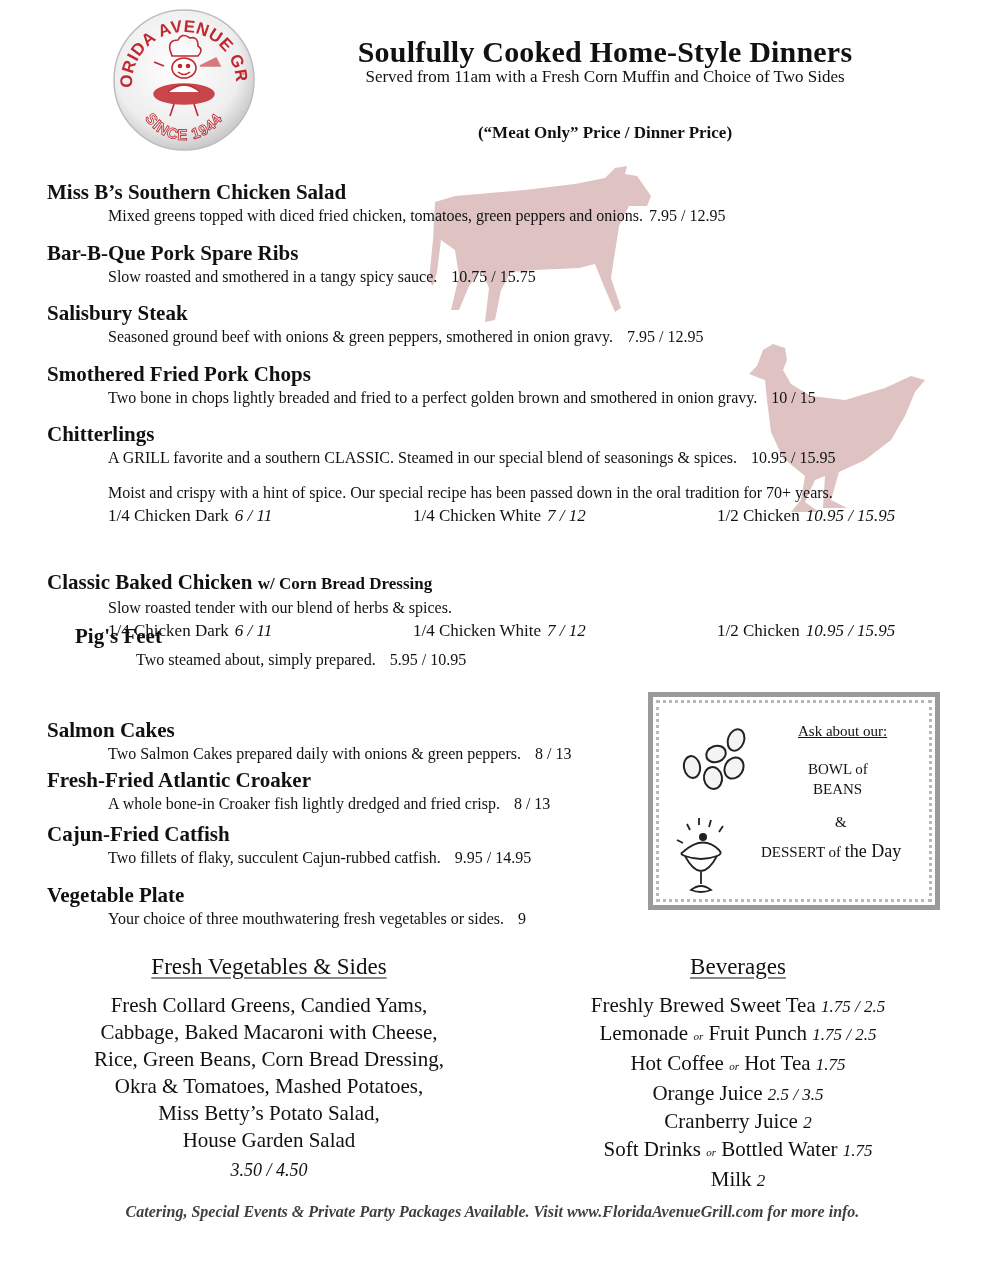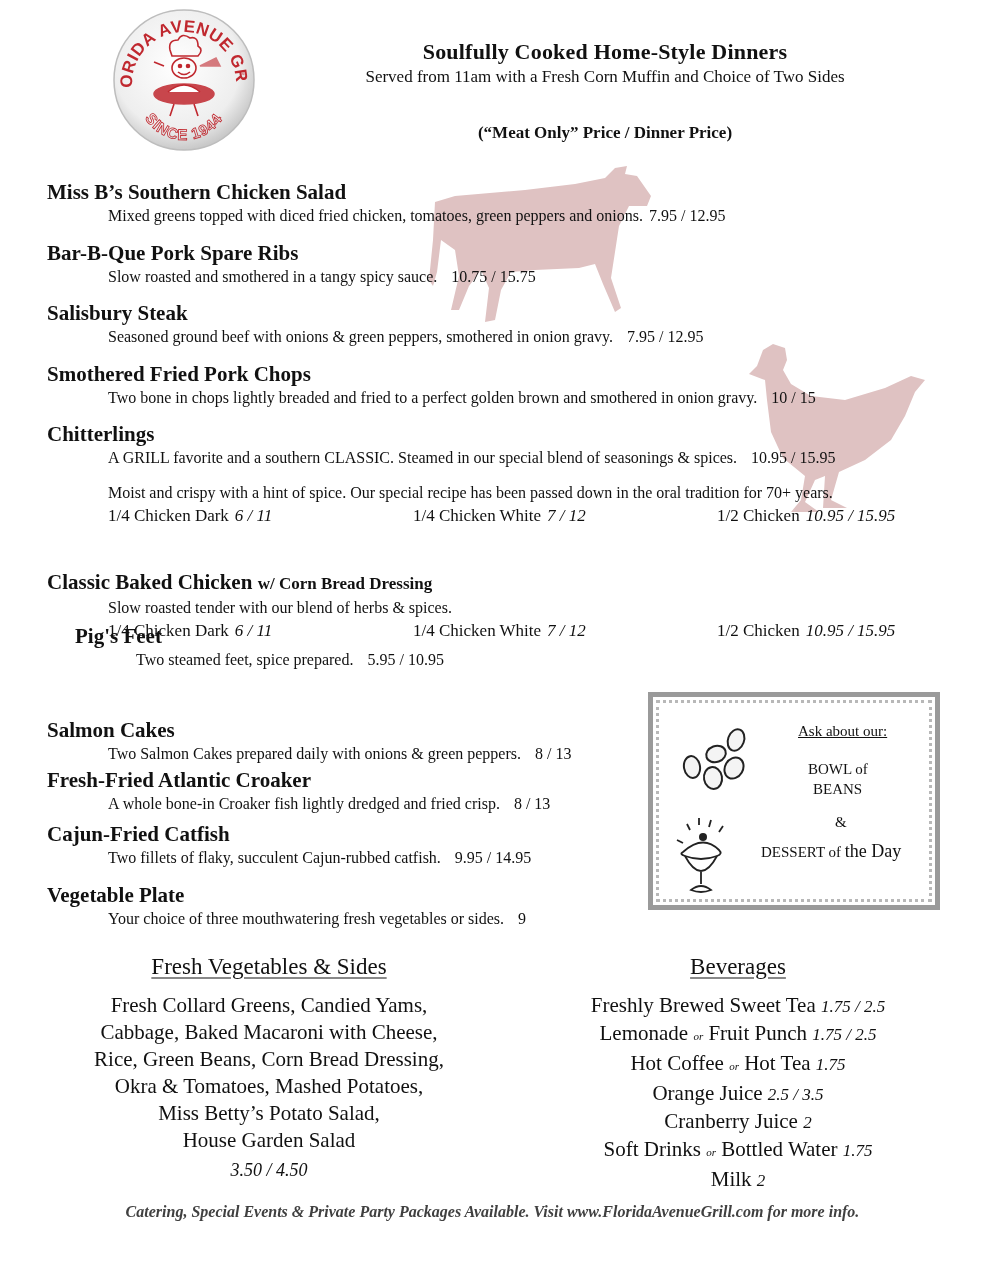--- a/index.html
+++ b/index.html
@@ -4,21 +4,21 @@
 <style>
   * { margin: 0; padding: 0; box-sizing: border-box; }
   html, body { width: 985px; height: 1287px; background: #ffffff; overflow: hidden; }
   body { position: relative; font-family: "Liberation Serif", "DejaVu Serif", serif; color: #111; }
 
   
   .logo { position: absolute; left: 108px; top: 6px; width: 152px; height: 148px; }
 
   
   .header { position: absolute; left: 300px; top: 38px; width: 610px; text-align: center; }
-  .header .title { font-size: 22px; font-weight: bold; letter-spacing: 0.2px; line-height: 28px; }
+  .header .title { font-size: 30px; font-weight: bold; letter-spacing: 0.2px; line-height: 28px; }
   .header .subtitle { font-size: 17px; line-height: 22px; }
   .header .pricing-note { font-size: 17px; font-weight: bold; margin-top: 34px; line-height: 22px; }
 
   
   .wm { position: absolute; pointer-events: none; }
   .cow { left: 415px; top: 160px; width: 250px; height: 175px; }
   .chicken { left: 735px; top: 340px; width: 200px; height: 178px; }
 
   
   .item { position: absolute; left: 47px; }
@@ -138,21 +138,21 @@
   <div class="item-name"><span>Classic Baked Chicken</span> <span class="sub">w/ Corn Bread Dressing</span></div>
   <div class="item-desc">Slow roasted tender with our blend of herbs &amp; spices.</div>
   <div class="portions">
     <div class="portion" style="left:61px"><span>1/4 Chicken Dark</span><span class="p-price">6 / 11</span></div>
     <div class="portion" style="left:366px"><span>1/4 Chicken White</span><span class="p-price">7 / 12</span></div>
     <div class="portion" style="left:670px"><span>1/2 Chicken</span><span class="p-price">10.95 / 15.95</span></div>
   </div>
 </div>
 <div class="item" style="top:623px;margin-left:28px;">
   <div class="item-name">Pig's Feet</div>
-  <div class="item-desc"><span>Two steamed feet, spice prepared.</span><span class="price" style="margin-left:14px">5.95 / 10.95</span></div>
+  <div class="item-desc"><span>Two steamed about, simply prepared.</span><span class="price" style="margin-left:14px">5.95 / 10.95</span></div>
 </div>
 <div class="item" style="top:717px;">
   <div class="item-name">Salmon Cakes</div>
   <div class="item-desc"><span>Two Salmon Cakes prepared daily with onions &amp; green peppers.</span><span class="price" style="margin-left:14px">8 / 13</span></div>
 </div>
 <div class="item" style="top:767px;">
   <div class="item-name">Fresh-Fried Atlantic Croaker</div>
   <div class="item-desc" style=""><span>A whole bone-in Croaker fish lightly dredged and fried crisp.</span><span class="price" style="margin-left:14px">8 / 13</span></div>
 </div>
 <div class="item" style="top:821px;">

